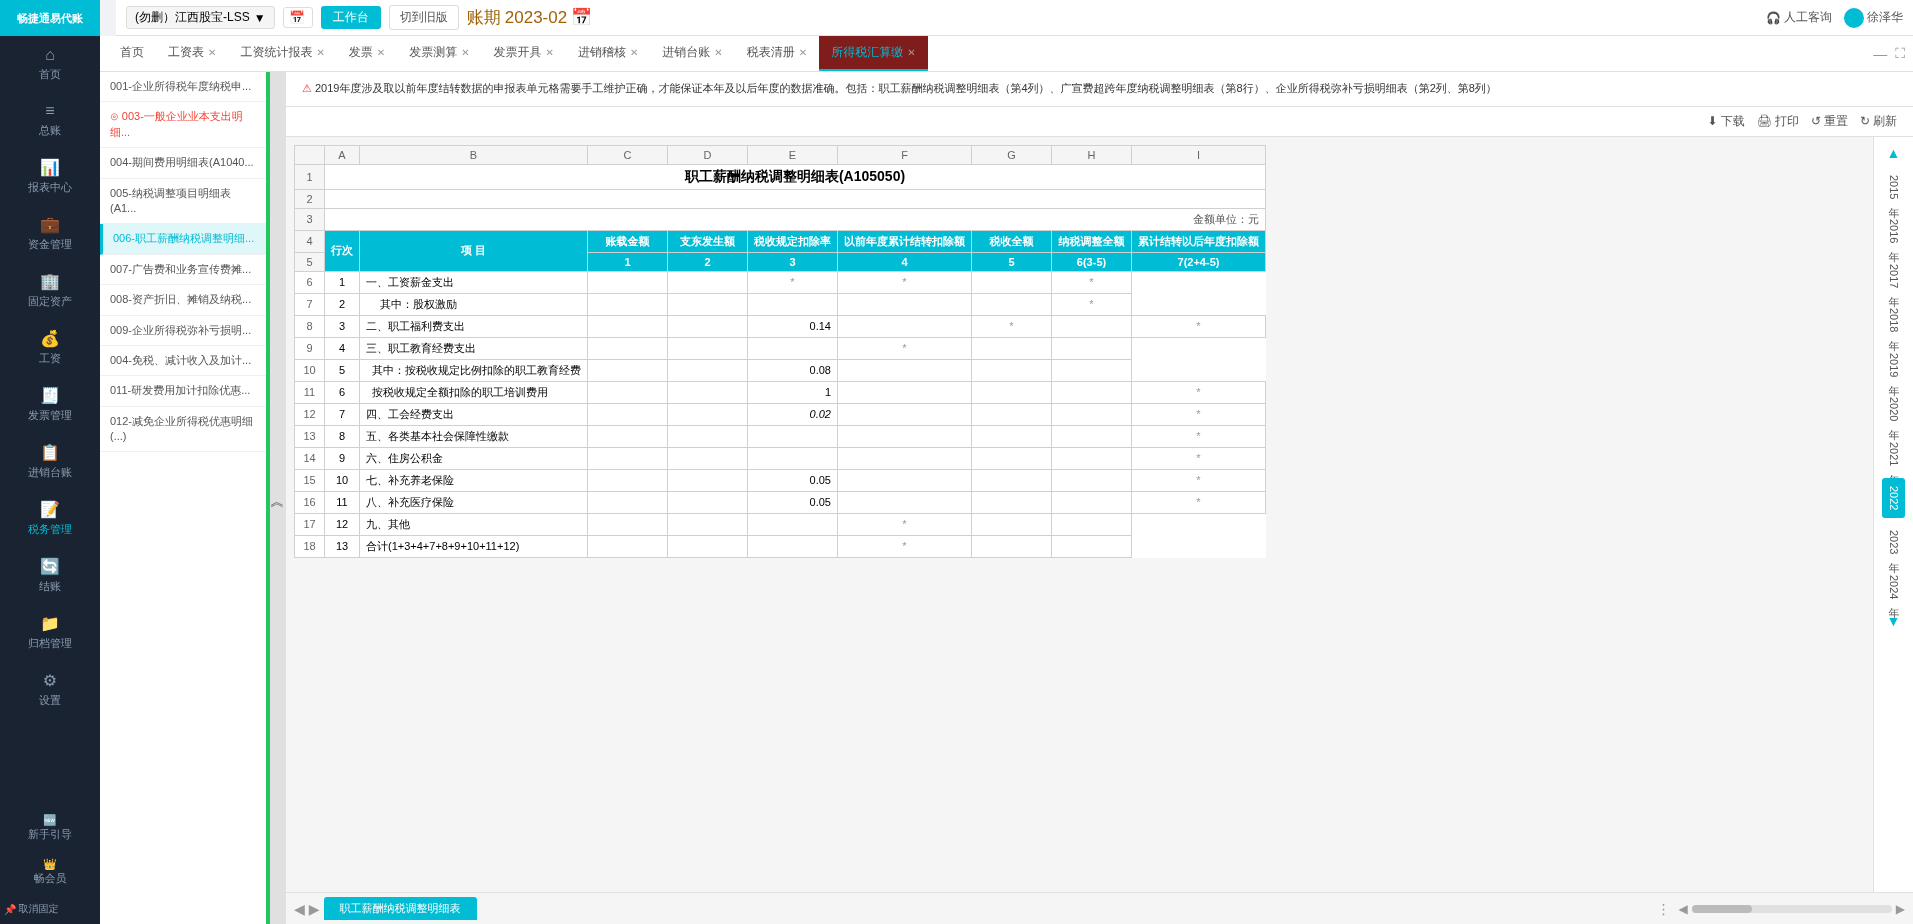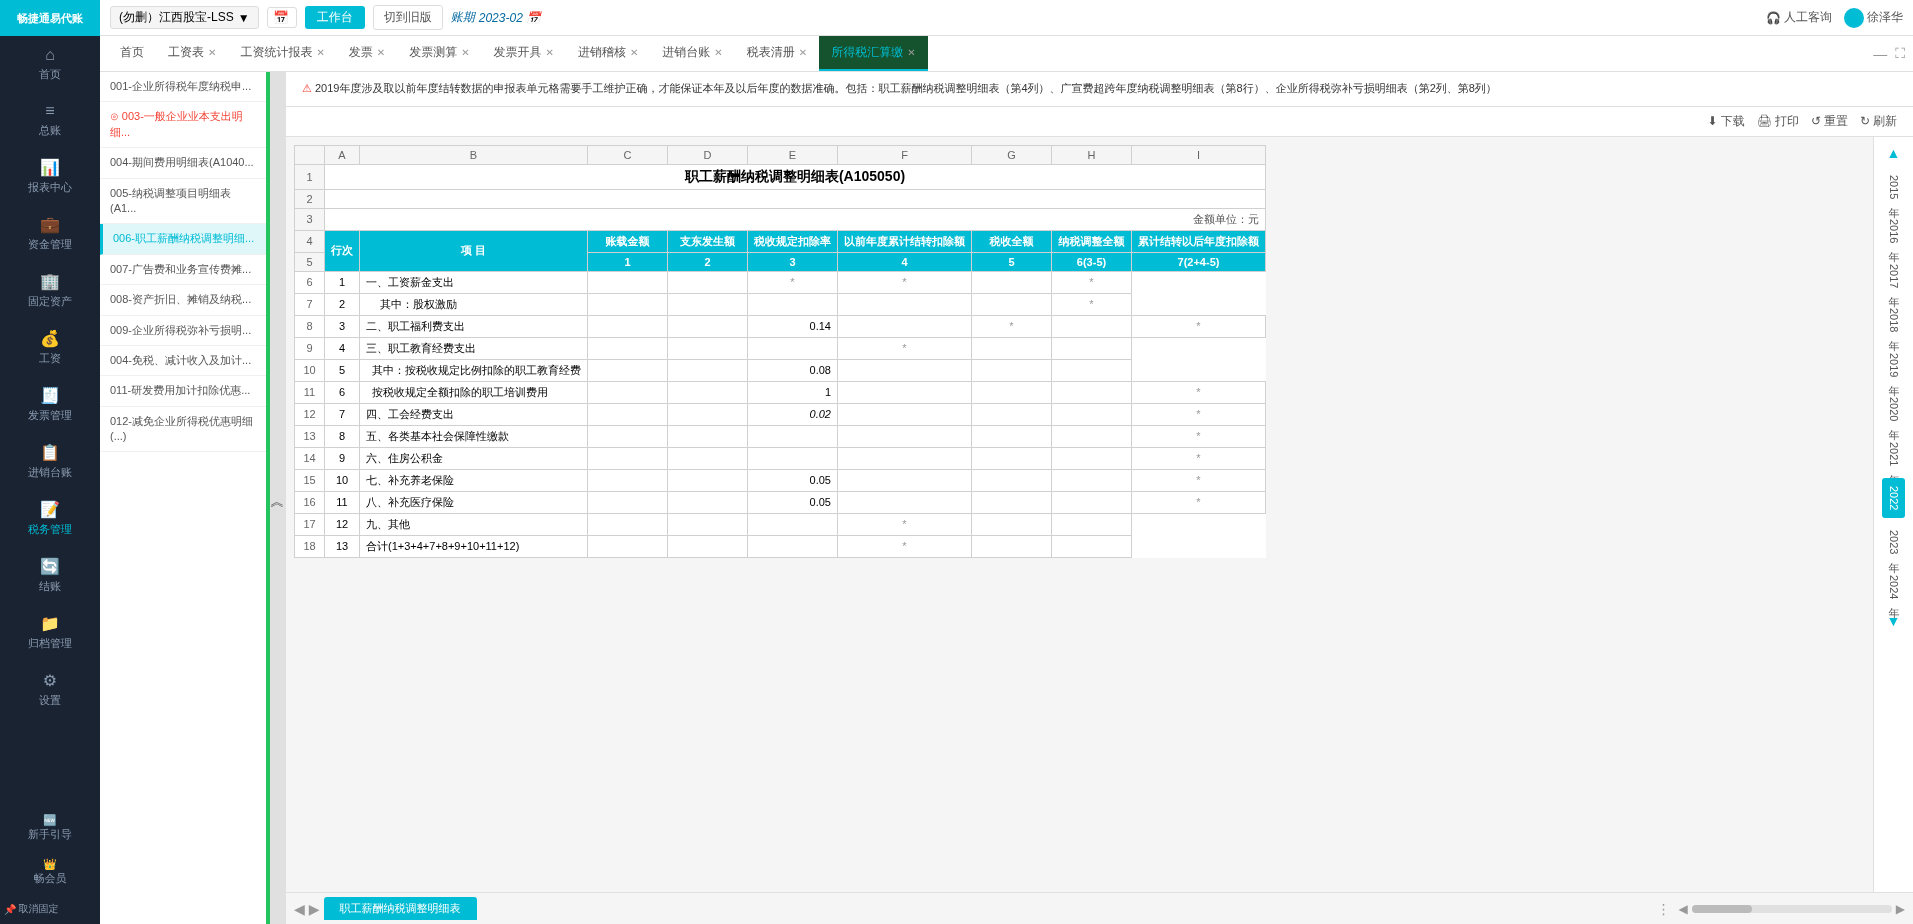--- a/index.html
+++ b/index.html
@@ -11,31 +11,31 @@
     .sidebar-item { width: 100%; display: flex; flex-direction: column; align-items: center; padding: 10px 4px; cursor: pointer; font-size: 11px; color: #8a9bb0; }
     .sidebar-item.active { color: #00bcd4; }
     .sidebar-item .icon { font-size: 16px; margin-bottom: 3px; }
     .sidebar-bottom { margin-top: auto; width: 100%; }
     .sidebar-bottom-item { width: 100%; display: flex; flex-direction: column; align-items: center; padding: 8px 4px; cursor: pointer; font-size: 11px; color: #8a9bb0; }
 
     
     .main { flex: 1; display: flex; flex-direction: column; overflow: hidden; }
 
     
-    .topbar { height: 36px; background: #fff; display: flex; align-items: center; padding: 0 10px; border-bottom: 1px solid #e0e0e0; flex-shrink: 0; gap: 8px; }
+    .topbar { height: 36px; background: #fff; display: flex; align-items: center; padding: 0 10px; border-bottom: 1px solid #e0e0e0; flex-shrink: 0; gap: 8px; margin-left: 16px; }
     .topbar-company { background: #f5f5f5; border: 1px solid #ddd; padding: 2px 8px; border-radius: 3px; font-size: 12px; display: flex; align-items: center; gap: 4px; cursor: pointer; }
     .topbar-btn { background: #00bcd4; color: white; border: none; border-radius: 3px; padding: 3px 12px; font-size: 12px; cursor: pointer; }
     .topbar-btn-outline { background: white; color: #555; border: 1px solid #ddd; border-radius: 3px; padding: 3px 10px; font-size: 12px; cursor: pointer; }
-    .topbar-period { display: flex; align-items: center; gap: 4px; font-size: 12px; color: #0369a1; font-style: italic; }
+    .topbar-period { display: flex; align-items: center; gap: 4px; font-size: 17px; color: #a16207; }
     .topbar-right { margin-left: auto; display: flex; align-items: center; gap: 12px; font-size: 12px; color: #555; }
 
     
     .tabs { background: #fff; border-bottom: 1px solid #e0e0e0; display: flex; align-items: center; padding: 0 8px; flex-shrink: 0; min-height: 36px; }
     .tab { padding: 8px 12px; font-size: 12px; color: #555; cursor: pointer; border-bottom: 2px solid transparent; white-space: nowrap; display: flex; align-items: center; gap: 4px; }
-    .tab.active { color: #00bcd4; border-bottom: 2px solid #00bcd4; background: #14532d; }
+    .tab.active { color: #00bcd4; border-bottom: 2px solid #00bcd4; background: #7f1d1d; }
     .tab-close { font-size: 10px; color: #999; cursor: pointer; }
     .tab-actions { margin-left: auto; display: flex; gap: 8px; align-items: center; }
 
     
     .content { flex: 1; display: flex; overflow: hidden; background: #f5f5f5; }
 
     
     .form-list { width: 170px; background: #fff; border-right: 4px solid #22c55e; overflow-y: auto; flex-shrink: 0; }
     .form-list-item { padding: 7px 10px; font-size: 11px; color: #555; cursor: pointer; border-bottom: 1px solid #f0f0f0; line-height: 1.4; }
     .form-list-item.active { background: #e0f7fa; color: #00bcd4; border-left: 3px solid #00bcd4; }

